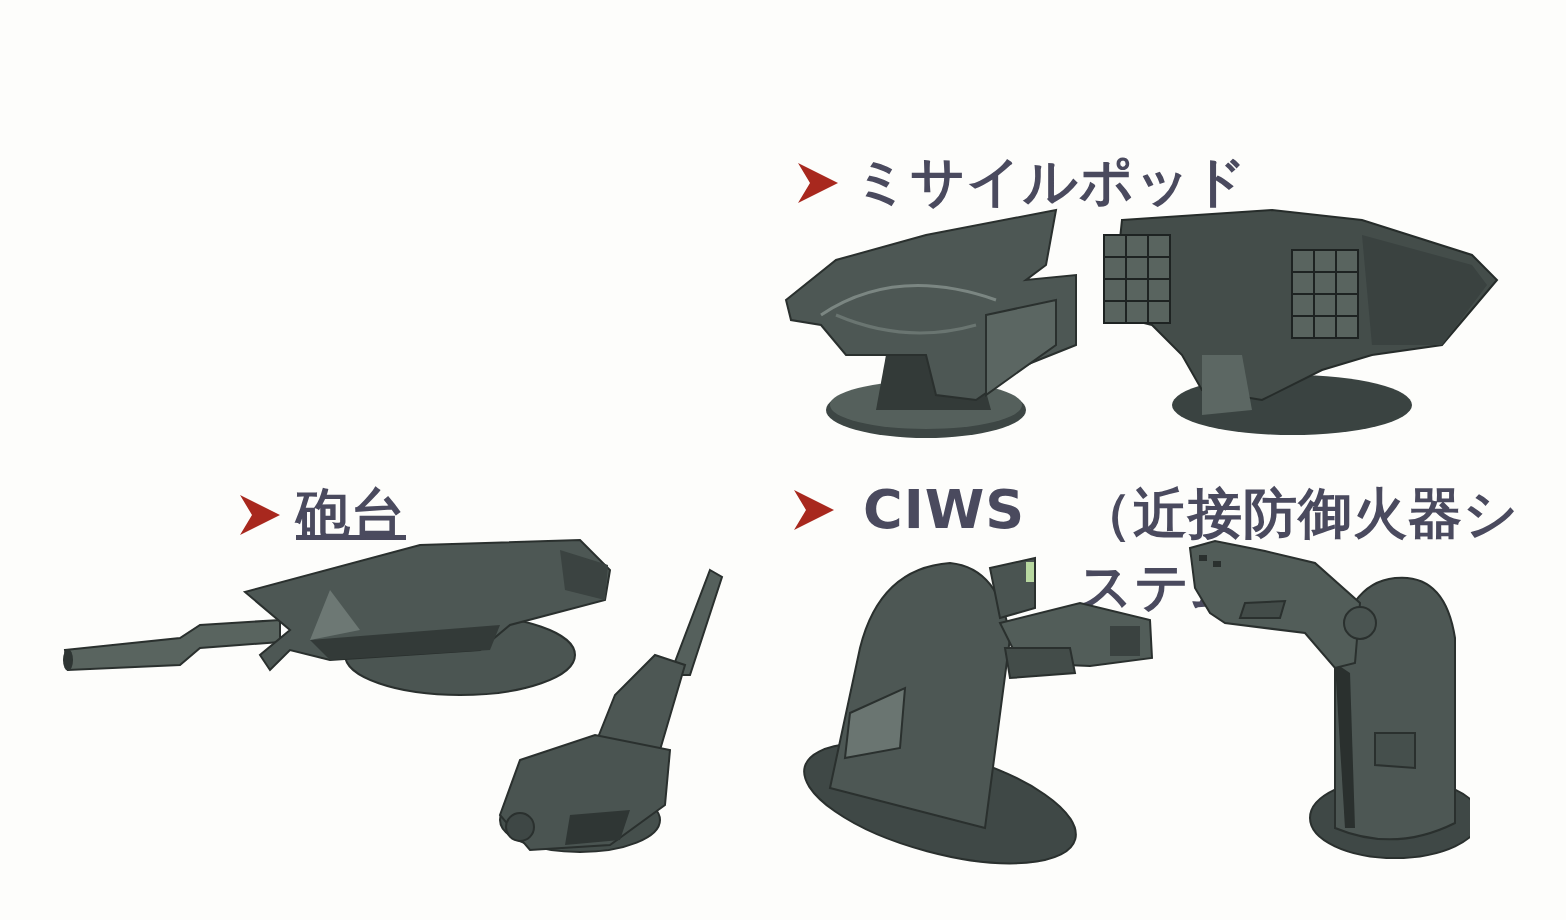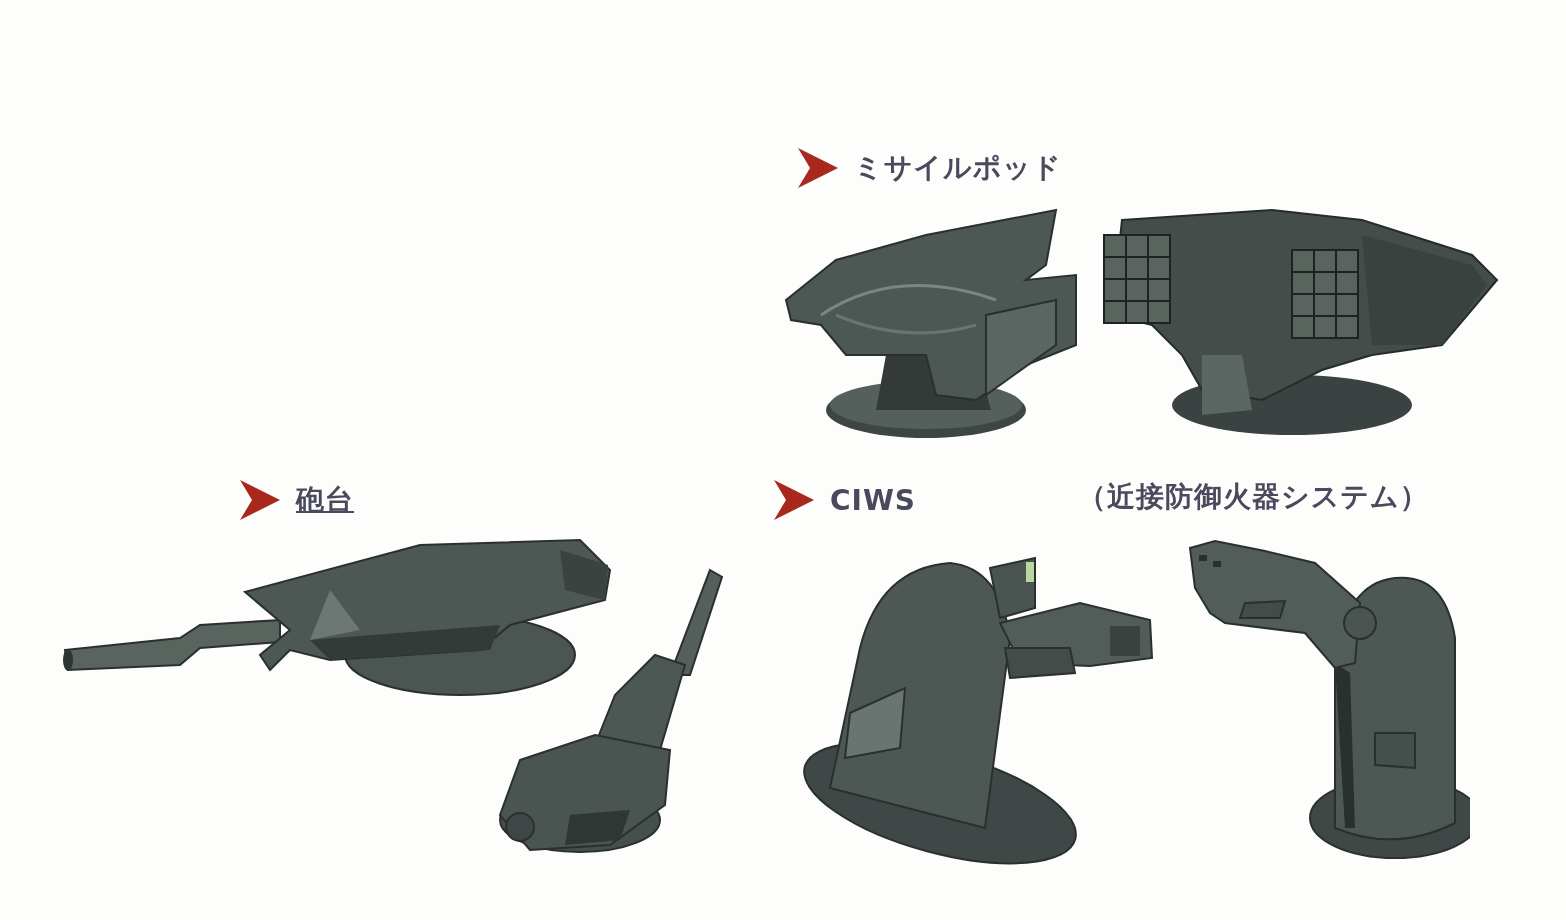--- a/index.html
+++ b/index.html
@@ -3,21 +3,21 @@
 <meta charset="utf-8">
 <style>
   html, body { margin: 0; padding: 0; }
   body {
     width: 1566px; height: 920px; position: relative; overflow: hidden;
     background: #fdfdfb;
     font-family: "DejaVu Sans", "Liberation Sans", sans-serif;
   }
   .heading {
     position: absolute; display: flex; align-items: center;
-    color: #4a4a5e; font-weight: bold; font-size: 28px; letter-spacing: 1px;
+    color: #4a4a5e; font-weight: bold; font-size: 54px; letter-spacing: 1px;
   }
   .heading .arrow { width: 44px; height: 44px; margin-right: 14px; }
   .figure { position: absolute; }
   .figure svg { display: block; }
 </style>
 </head>
 <body>
 
 <div class="heading" style="left:796px; top:146px;">
   <svg class="arrow" viewBox="0 0 44 44">
@@ -26,21 +26,21 @@
   <span>ミサイルポッド</span>
 </div>
 
 <div class="heading" style="left:238px; top:478px;text-decoration:underline;">
   <svg class="arrow" viewBox="0 0 44 44">
     <polygon points="2,2 42,22 2,42 14,22" fill="#a8281e"></polygon>
   </svg>
   <span>砲台</span>
 </div>
 
-<div class="heading" style="left:772px; top:478px;">
+<div class="heading" style="left:792px; top:478px;gap:13px;">
   <svg class="arrow" viewBox="0 0 44 44">
     <polygon points="2,2 42,22 2,42 14,22" fill="#a8281e"></polygon>
   </svg>
   <span>CIWS</span>
 </div>
 <div class="heading" style="left:1078px; top:478px;font-family:Liberation Serif, serif;">
   <span>（近接防御火器システム）</span>
 </div>
 
 <div class="figure" style="left:776px; top:205px;">

